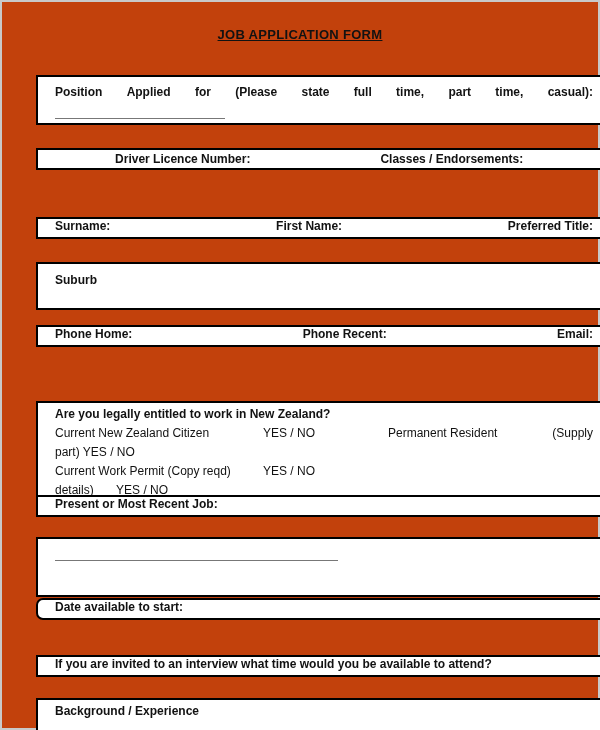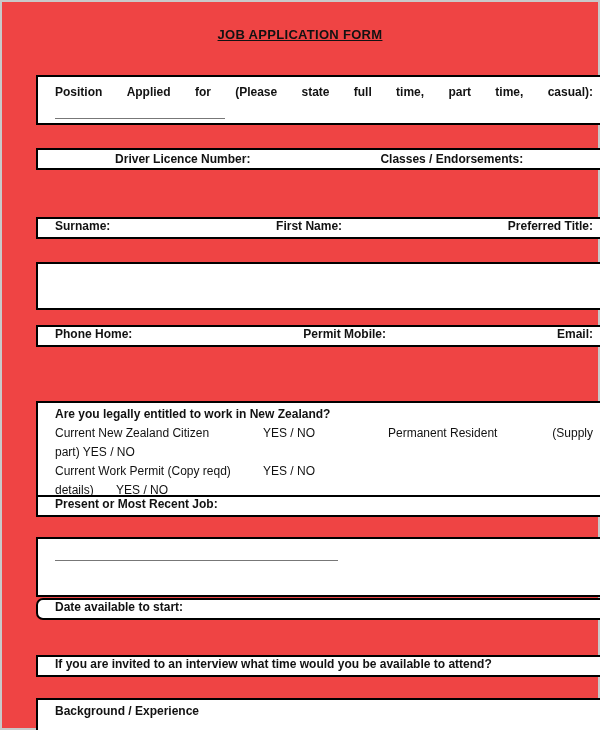--- a/index.html
+++ b/index.html
@@ -1,18 +1,18 @@
 <!DOCTYPE html>
 <html><head>
 <meta charset="utf-8">
 <style>
   html,body{margin:0;padding:0;background:#fff;}
   .page{
     position:relative;width:600px;height:730px;overflow:hidden;
-    background:#ef4444;box-shadow:inset 0 0 0 2px #c9c9c9;
+    background:#c2410c;box-shadow:inset 0 0 0 2px #c9c9c9;
     font-family:"Liberation Sans",sans-serif;color:#121212;
   }
   .title{
     position:absolute;top:27px;left:0;width:100%;text-align:center;
     font-size:13px;font-weight:bold;text-decoration:underline;letter-spacing:.3px;
   }
   .box{
     position:absolute;left:36px;width:576px;box-sizing:border-box;
     border:2px solid #000;background:#fff;padding:0 17px;font-size:12px;
   }
@@ -68,25 +68,26 @@
     <span>Classes / Endorsements:</span>
   </div>
 
   <div class="box single b3">
     <span>Surname:</span>
     <span>First Name:</span>
     <span>Preferred Title:</span>
   </div>
 
   <div class="box b4">
+    <div>Suburb</div>
   </div>
 
   <div class="box single b5">
     <span>Phone Home:</span>
-    <span>Permit Mobile:</span>
+    <span>Phone Recent:</span>
     <span>Email:</span>
   </div>
 
   <div class="box b6">
     <div class="l bold">Are you legally entitled to work in New Zealand?</div>
     <div class="l grid4">
       <span>Current New Zealand Citizen</span>
       <span>YES / NO</span>
       <span>Permanent Resident</span>
       <span class="r">(Supply</span>

